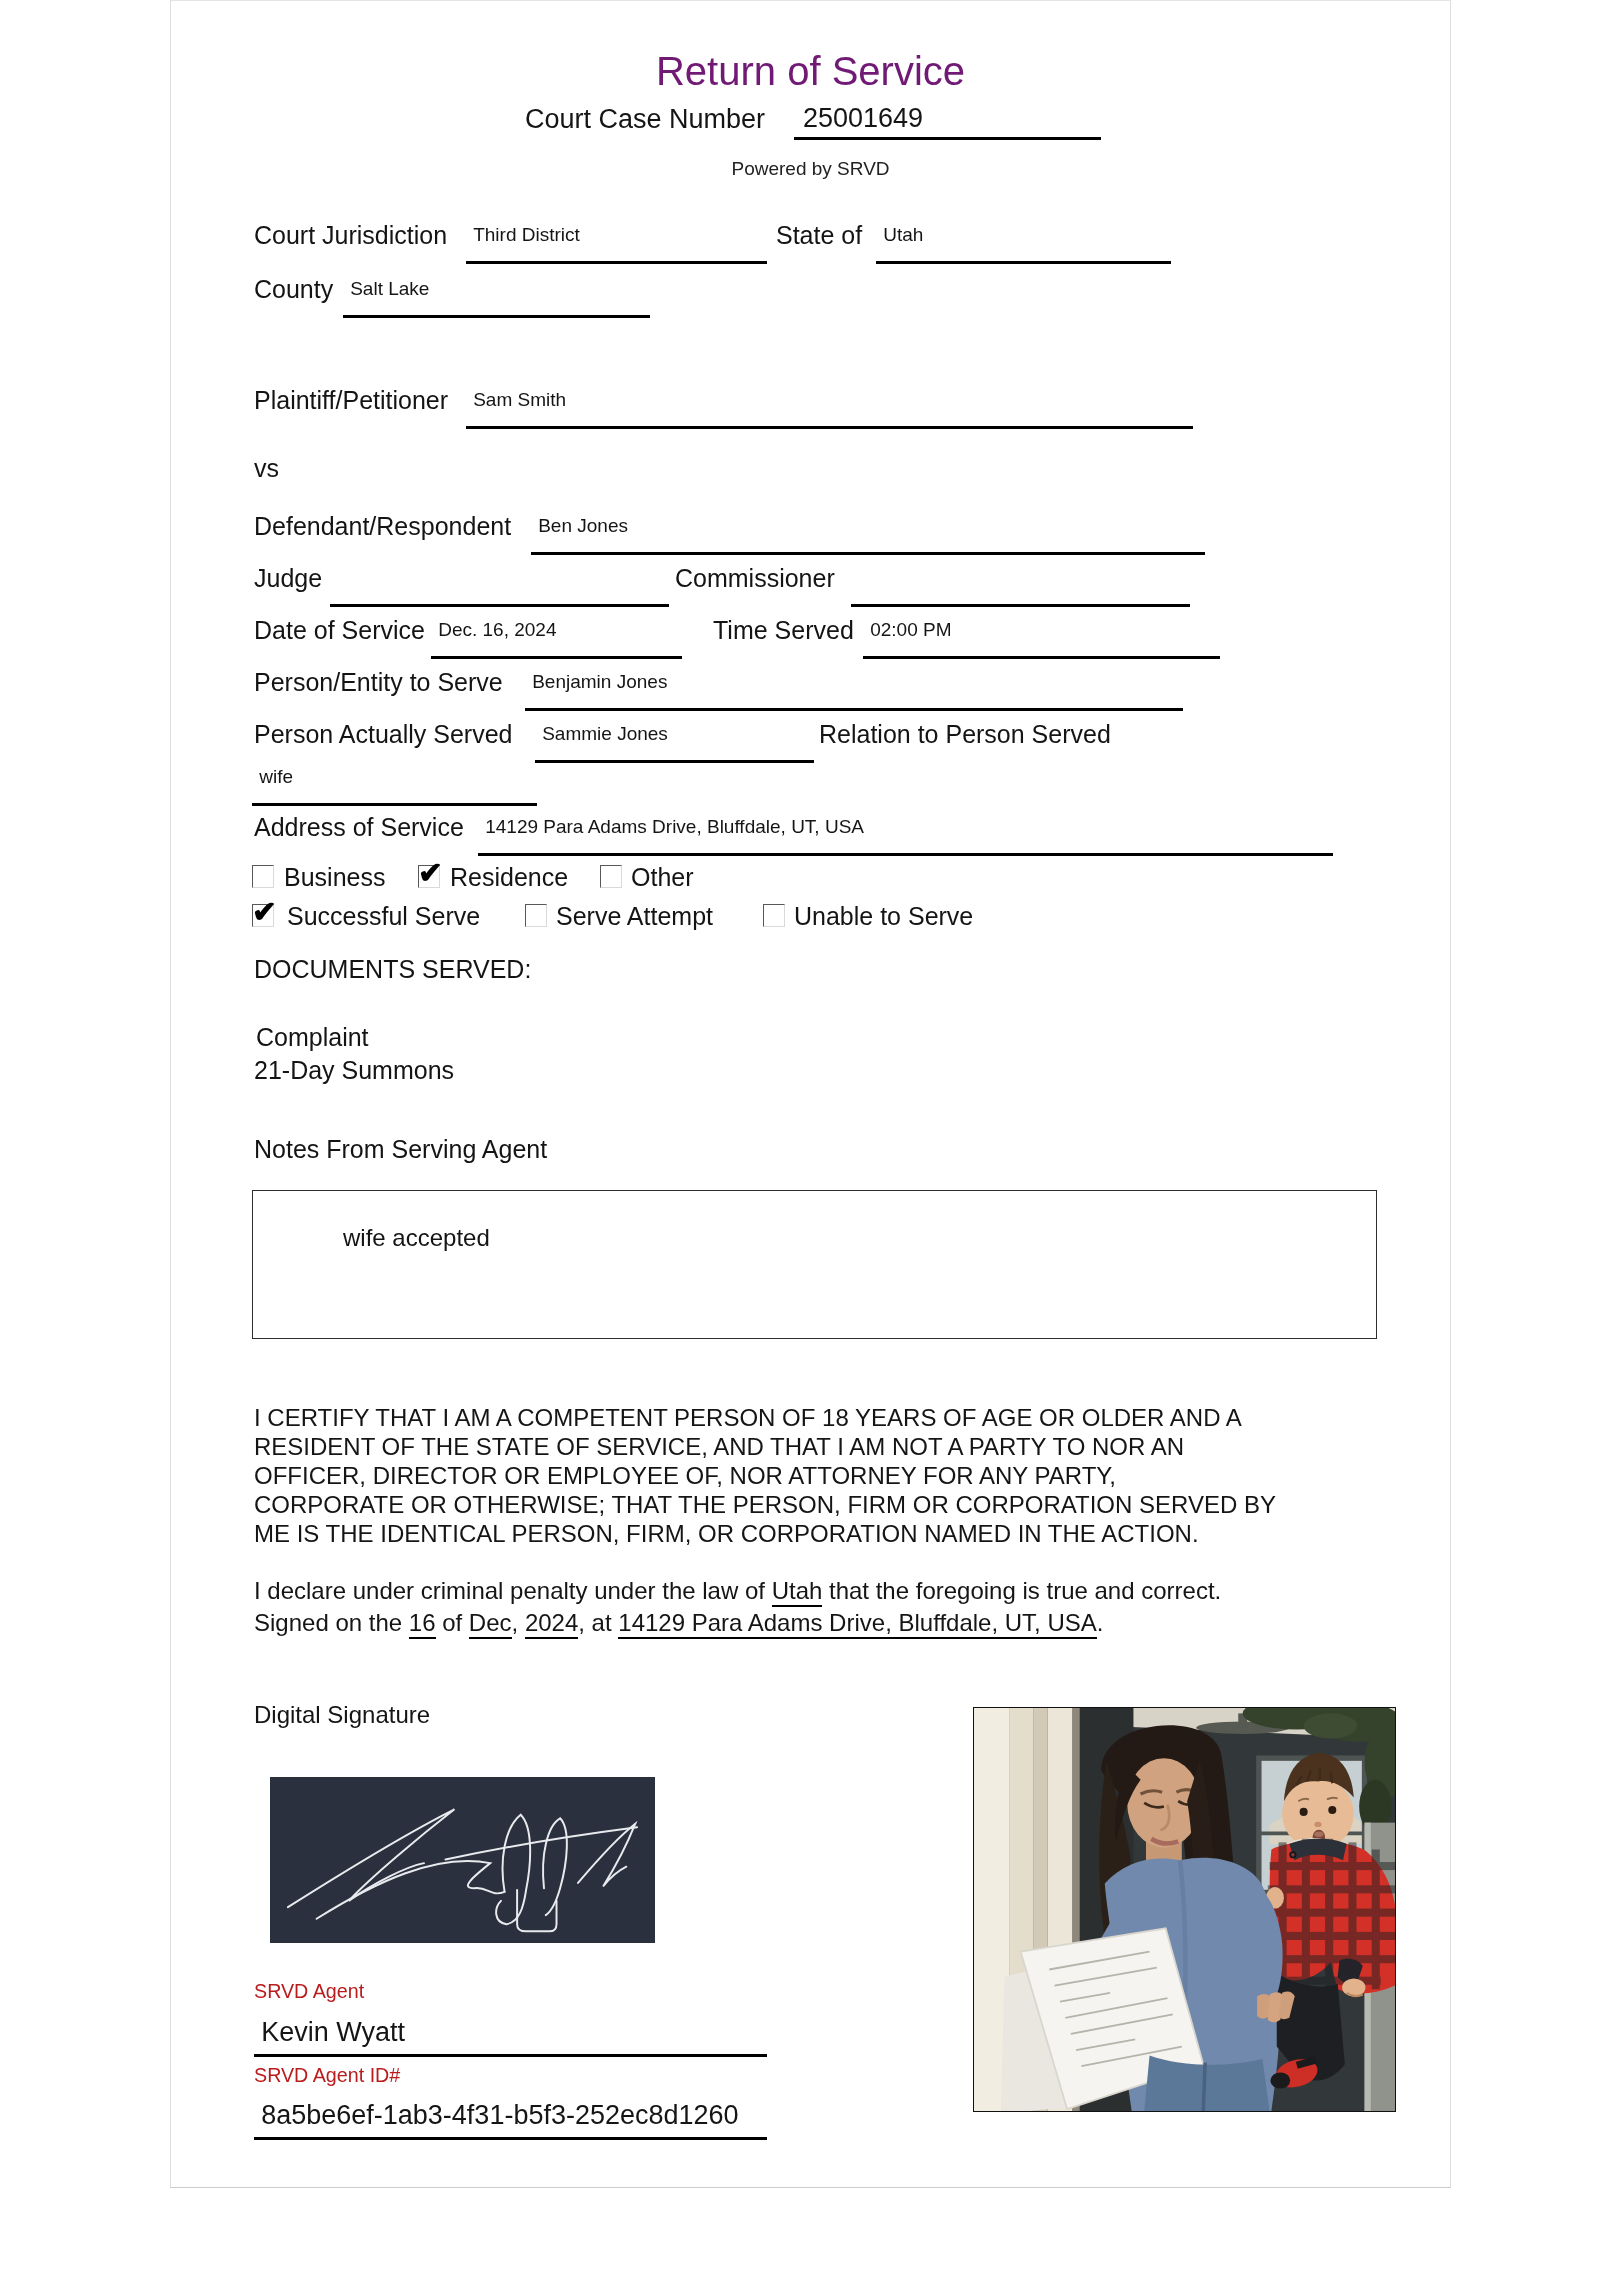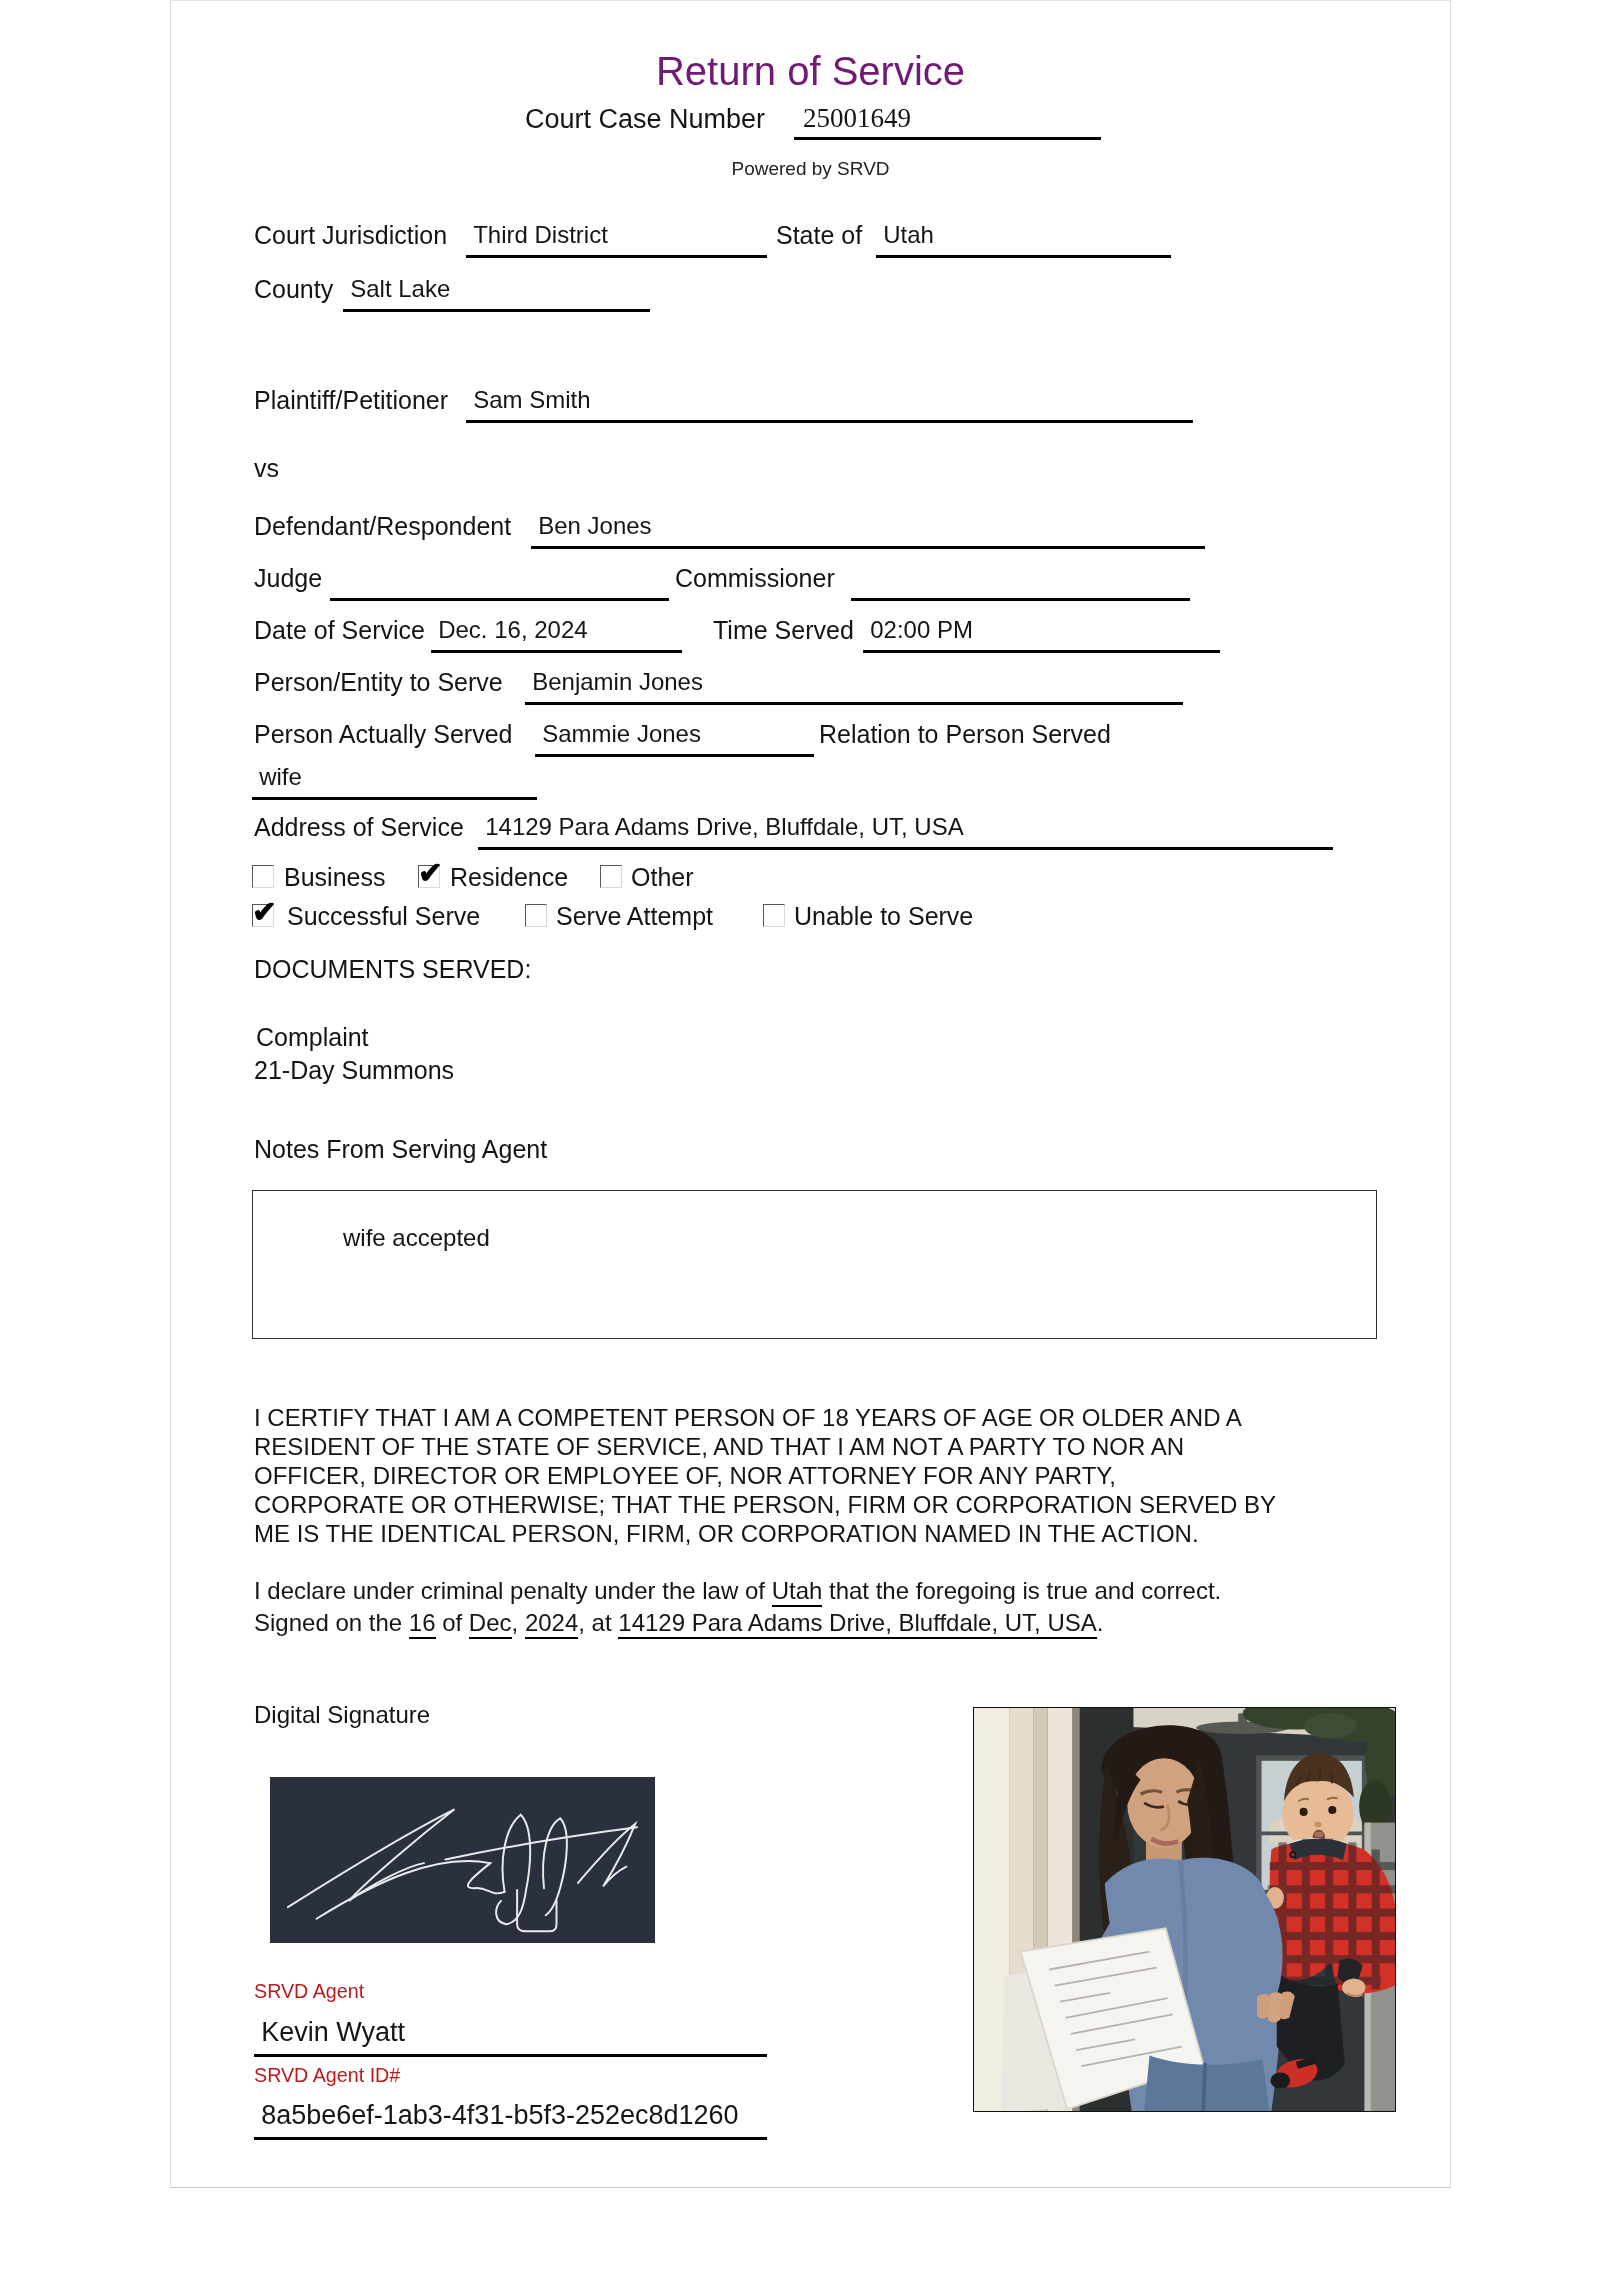--- a/index.html
+++ b/index.html
@@ -15,27 +15,27 @@
   }
   .title{
     position:absolute;left:0;top:47px;width:100%;text-align:center;
     font-size:40px;line-height:47px;color:#701a75;white-space:nowrap;
   }
   .case-label{position:absolute;left:354px;top:100px;font-size:27px;line-height:36px;white-space:nowrap;}
   .case-ul{
     position:absolute;left:623px;top:100px;width:307px;height:34px;line-height:34px;
     border-bottom:3.6px solid #000;padding-bottom:1.8px;font-size:27px;white-space:nowrap;
   }
-  .case-ul .v{padding-left:9px;font-family:Liberation Serif, serif;}
+  .case-ul .v{padding-left:9px;}
   .powered{position:absolute;left:0;top:156px;width:100%;text-align:center;font-size:19px;line-height:23px;color:#222;}
   .row{position:absolute;left:0;width:100%;height:41px;}
   .lbl,.txt{position:absolute;font-size:25px;line-height:34px;white-space:nowrap;color:#141414;}
   .ul{
     position:absolute;height:34px;line-height:34px;border-bottom:3.6px solid #000;
-    padding-bottom:3px;font-size:24px;white-space:nowrap;box-sizing:content-box;
+    padding-bottom:9px;font-size:19px;white-space:nowrap;box-sizing:content-box;
   }
   .ul .v{padding-left:7.2px;}
   .cb{
     position:absolute;top:5.4px;width:22.4px;height:22.4px;background:#fff;
     border:1.8px solid;border-color:#57585a #d9d9d9 #d9d9d9 #57585a;box-sizing:border-box;
   }
   .cb .mark{display:none;position:absolute;left:-0.9px;top:-10.7px;font-size:29.6px;font-weight:bold;color:#000;}
   .cb.checked .mark{display:block;}
   .docs-heading{font-size:25px;}
   .notes-box{

